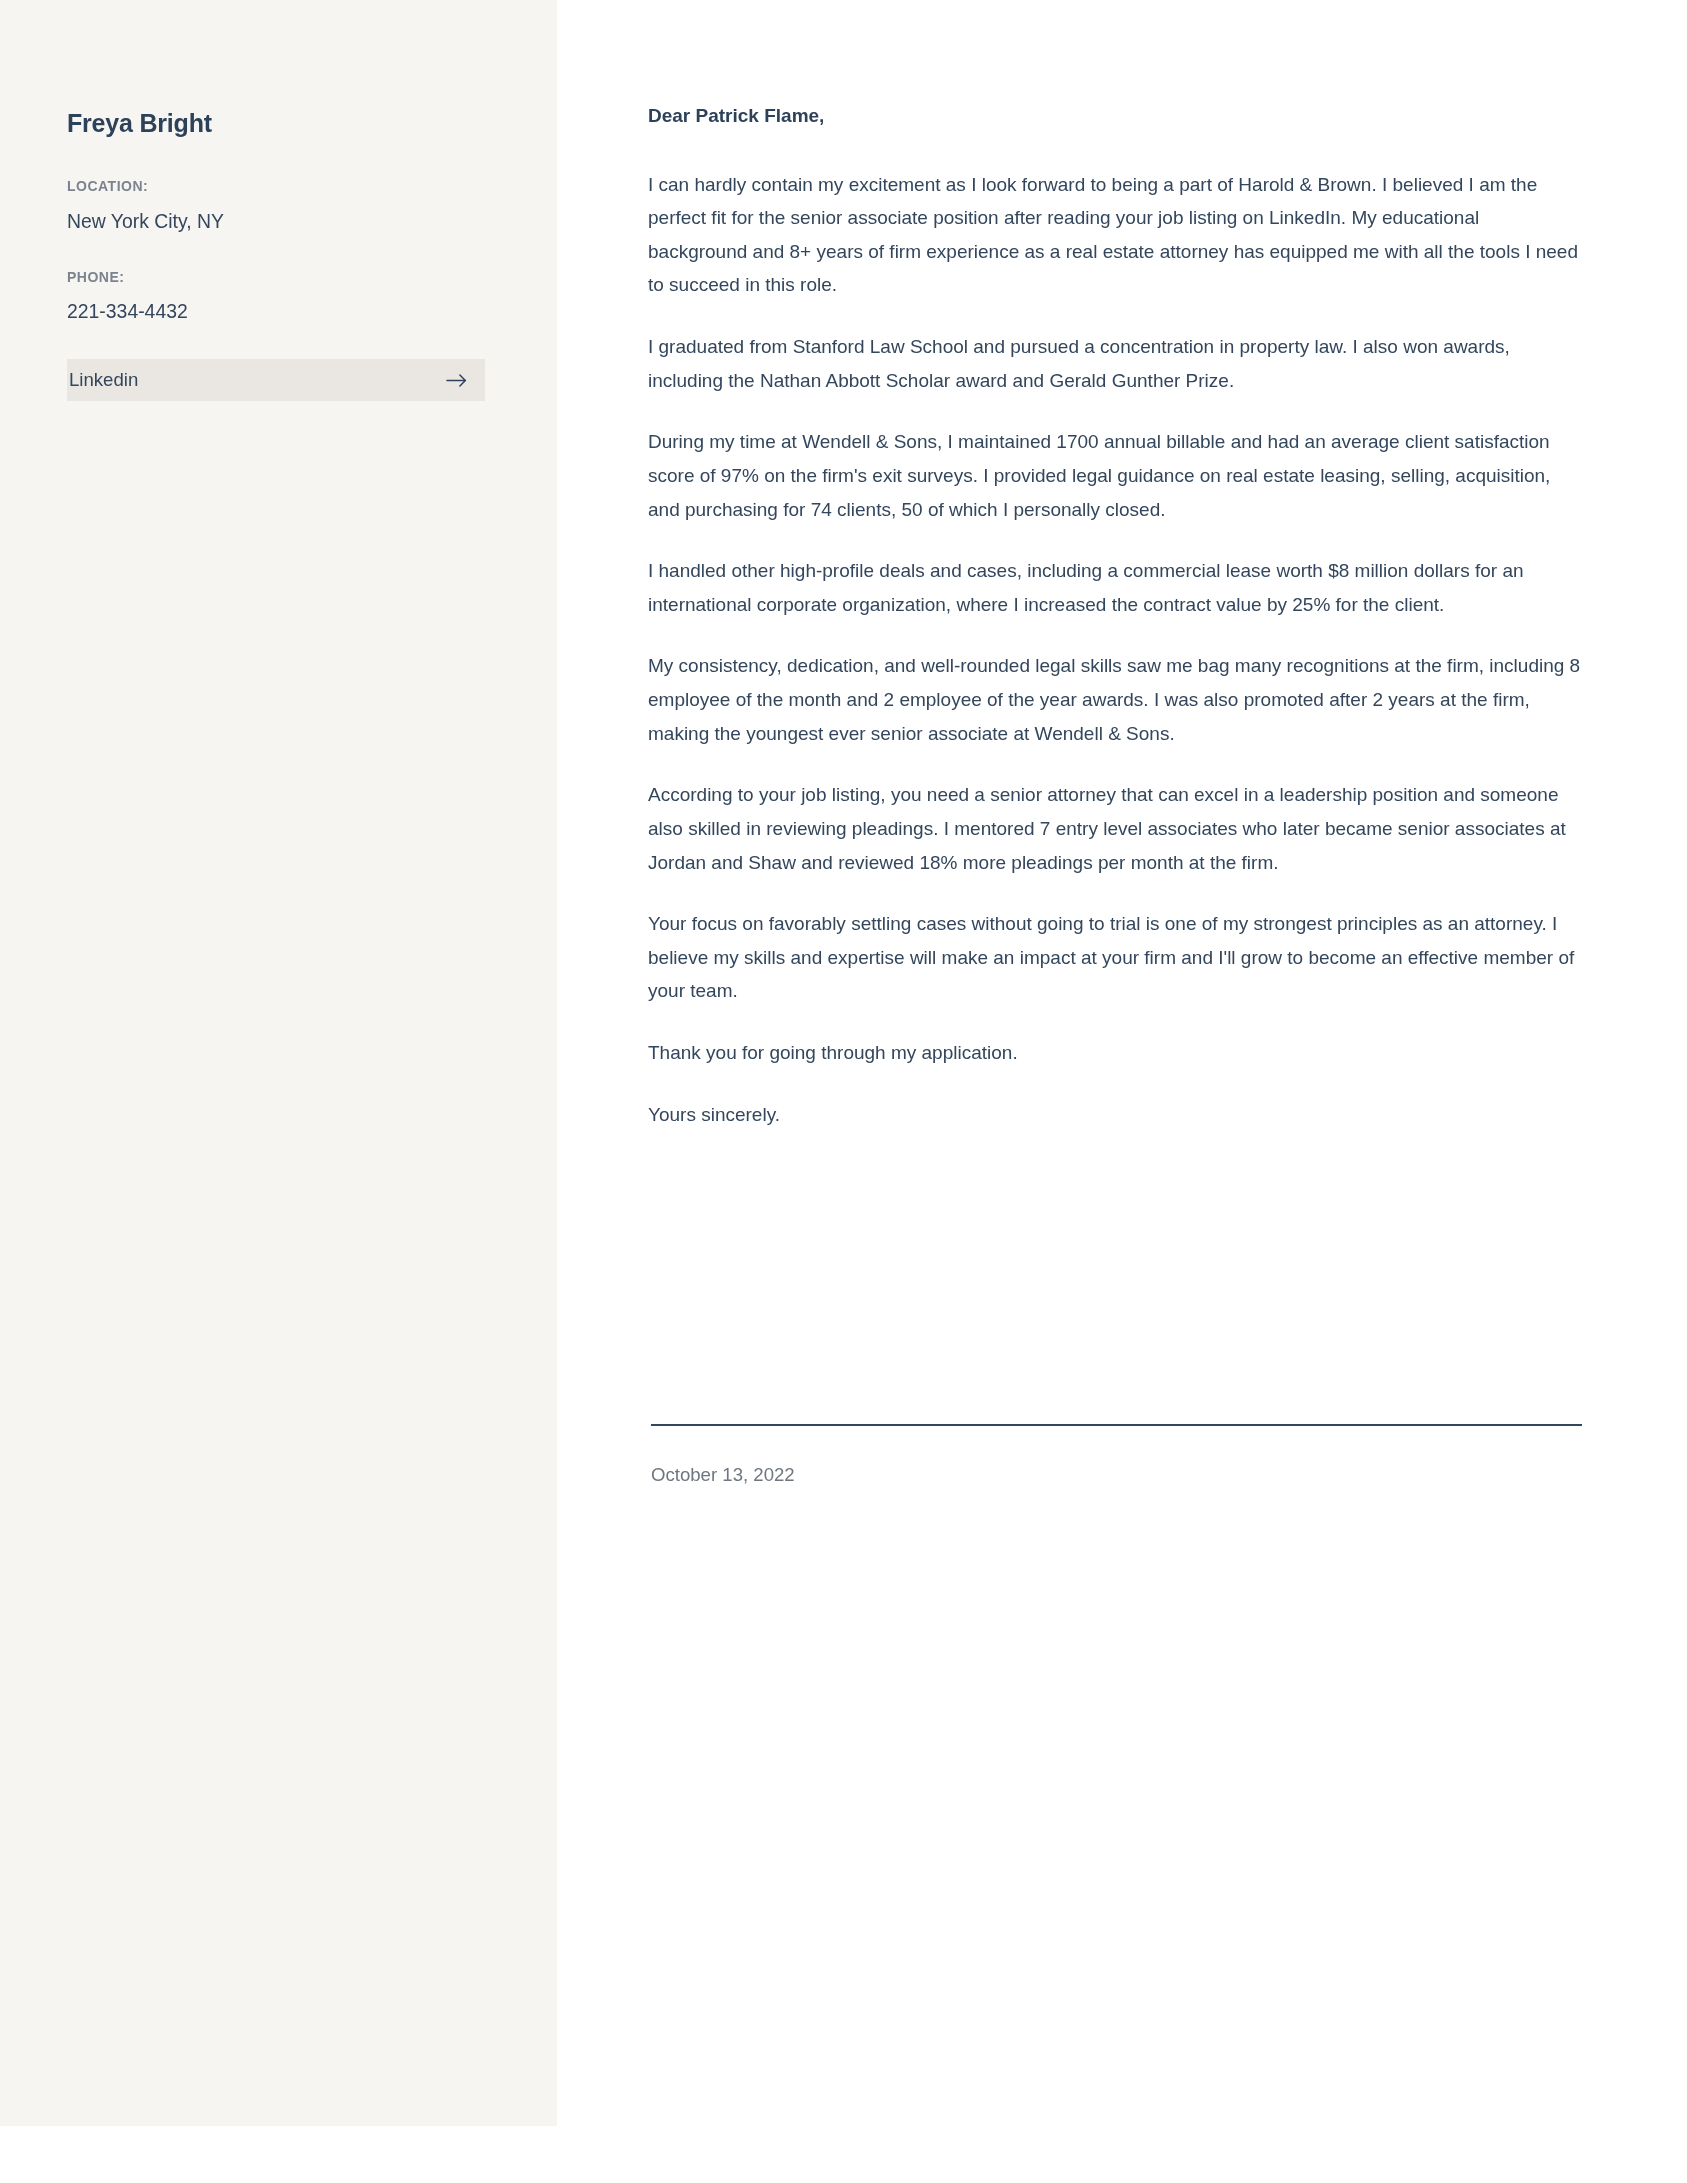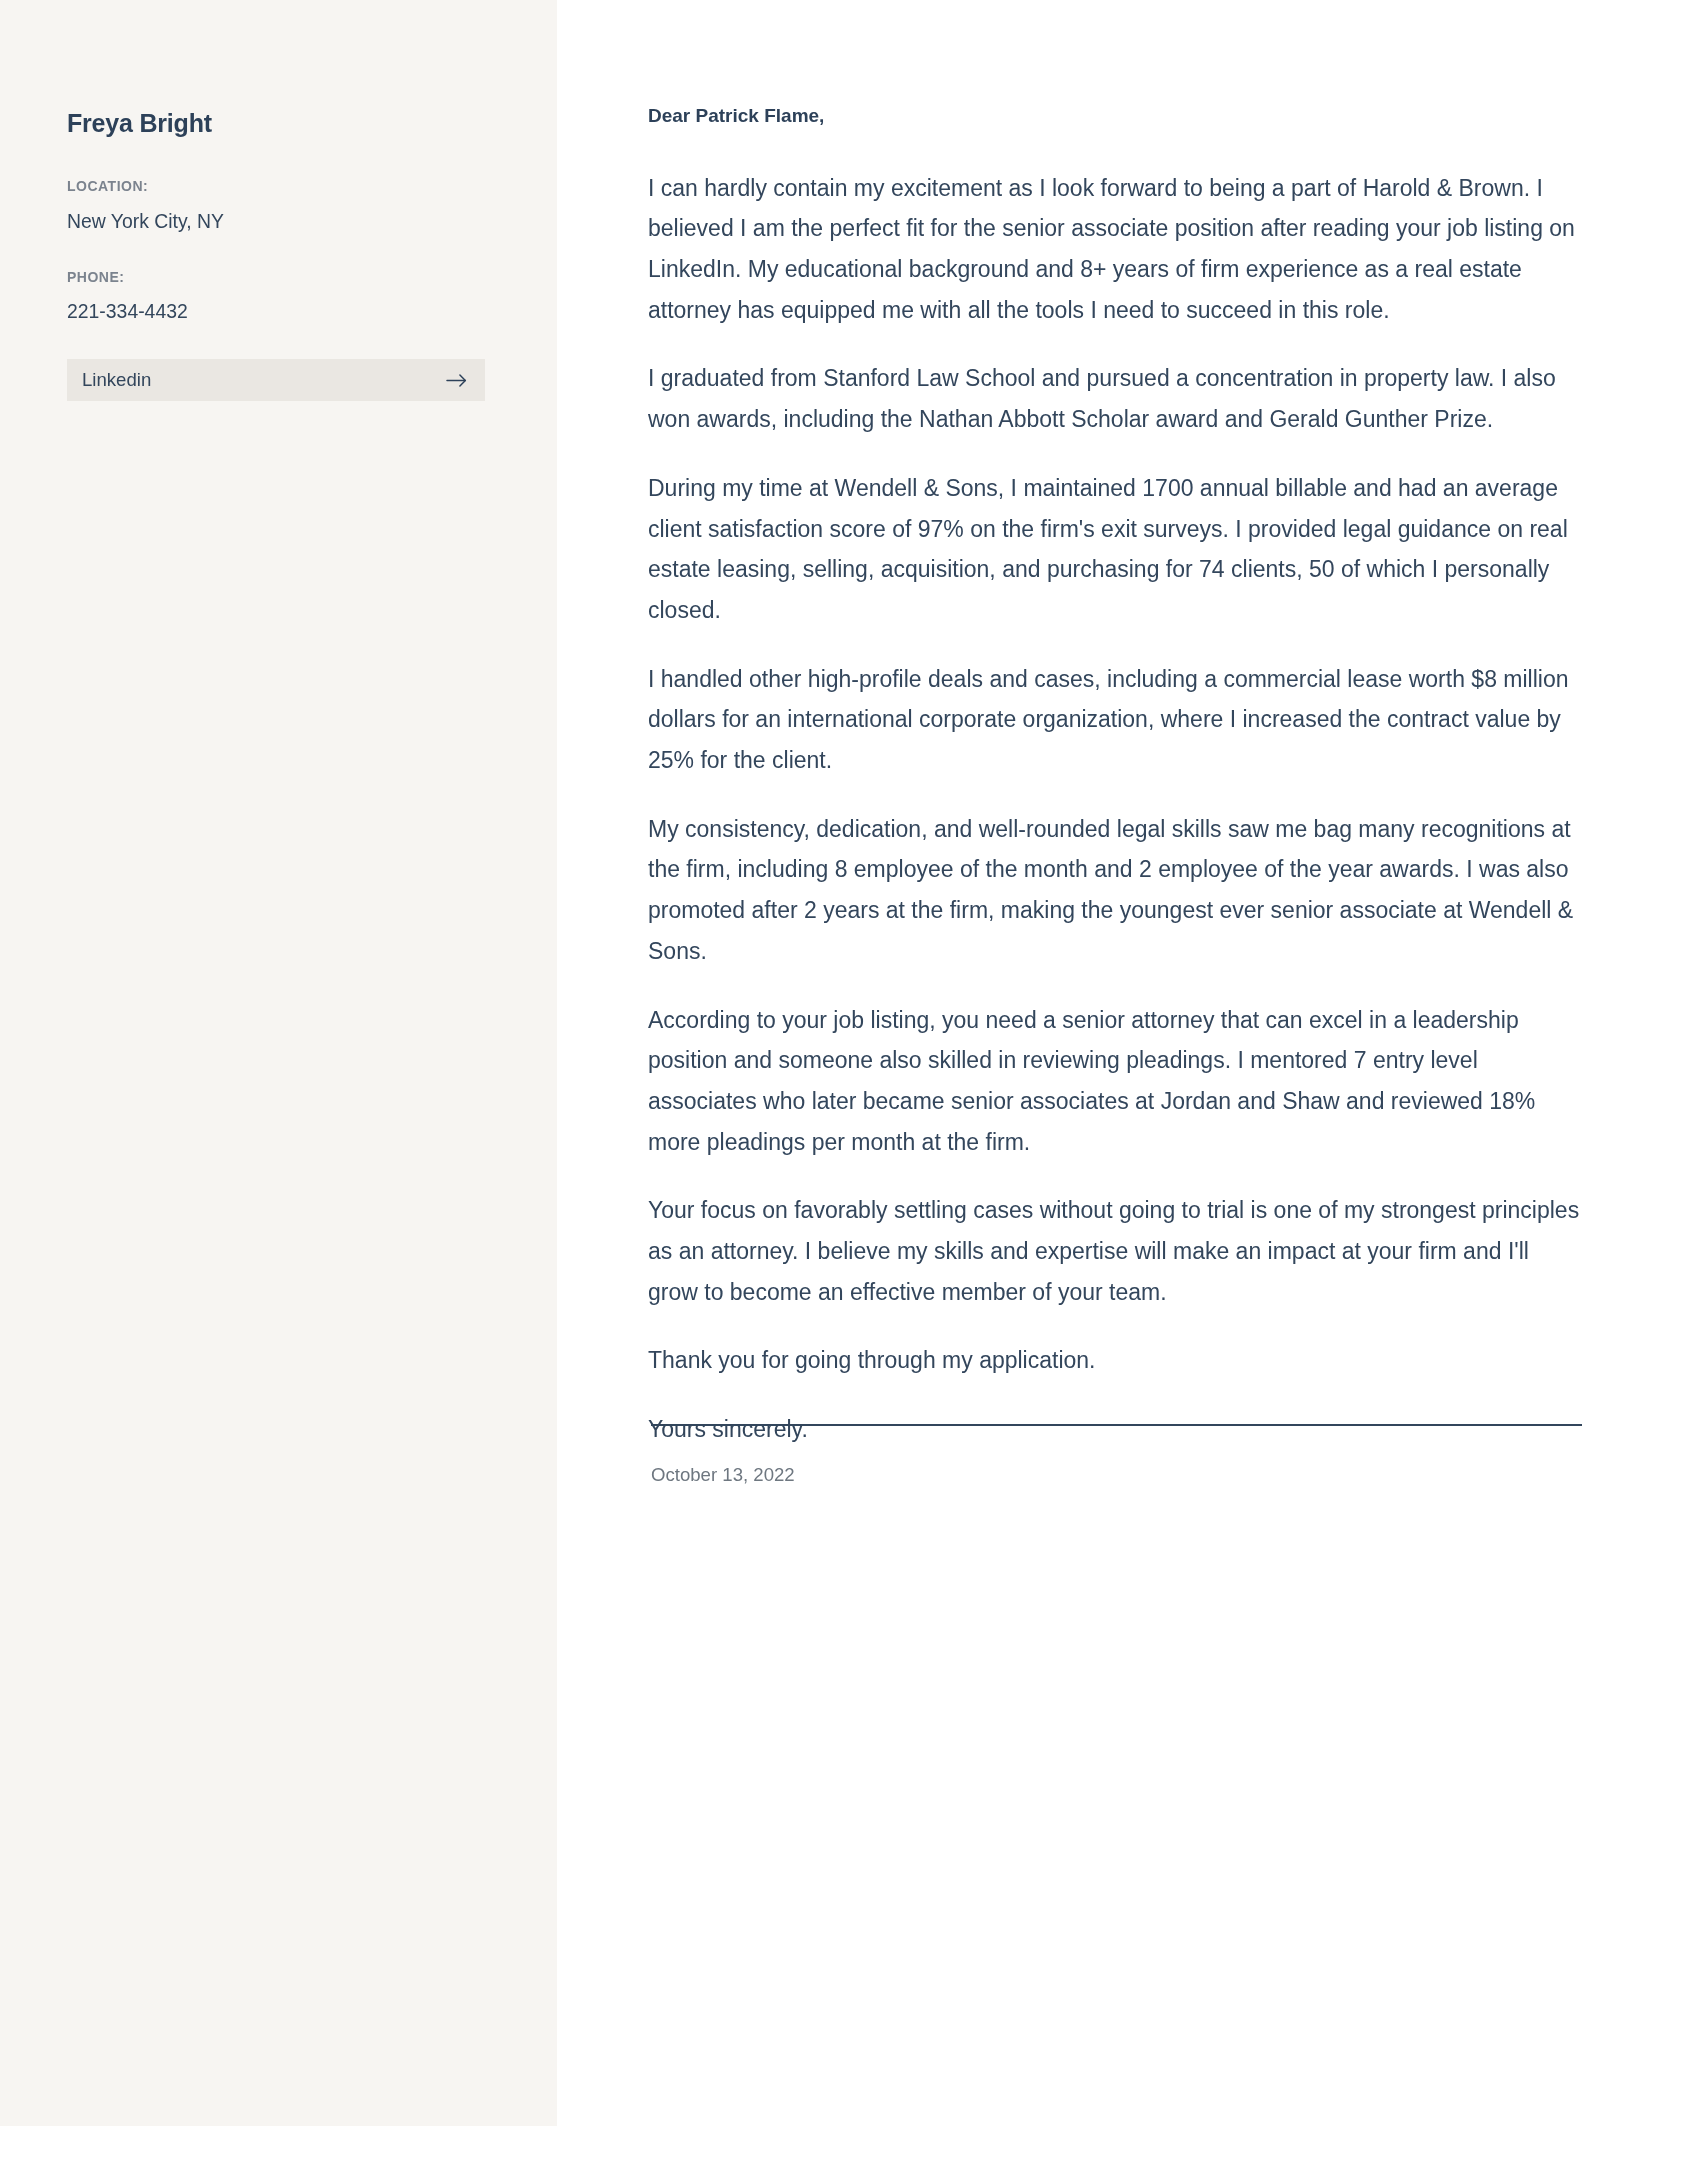--- a/index.html
+++ b/index.html
@@ -62,21 +62,21 @@
   }
 
   .link-button {
     margin-top: 17px;
     width: 418px;
     height: 42px;
     background: #eae7e2;
     display: flex;
     align-items: center;
     justify-content: space-between;
-    padding: 0 17px 0 15px;
+    padding: 0 17px 0 2px;
     cursor: pointer;
   }
 
   .link-button-label {
     font-size: 18.6px;
     color: #33465c;
     line-height: 1;
   }
 
   .arrow-icon {
@@ -98,21 +98,21 @@
 
   .salutation {
     font-size: 19px;
     font-weight: bold;
     color: #2d4159;
     line-height: 1.4;
     margin-bottom: 38px;
   }
 
   .letter-paragraph {
-    font-size: 23px;
+    font-size: 19px;
     font-weight: 400;
     color: #33465c;
     line-height: 1.77;
     margin-bottom: 28px;
     text-align: left;
   }
 
   .letter-paragraph:last-of-type {
     margin-bottom: 0;
   }

